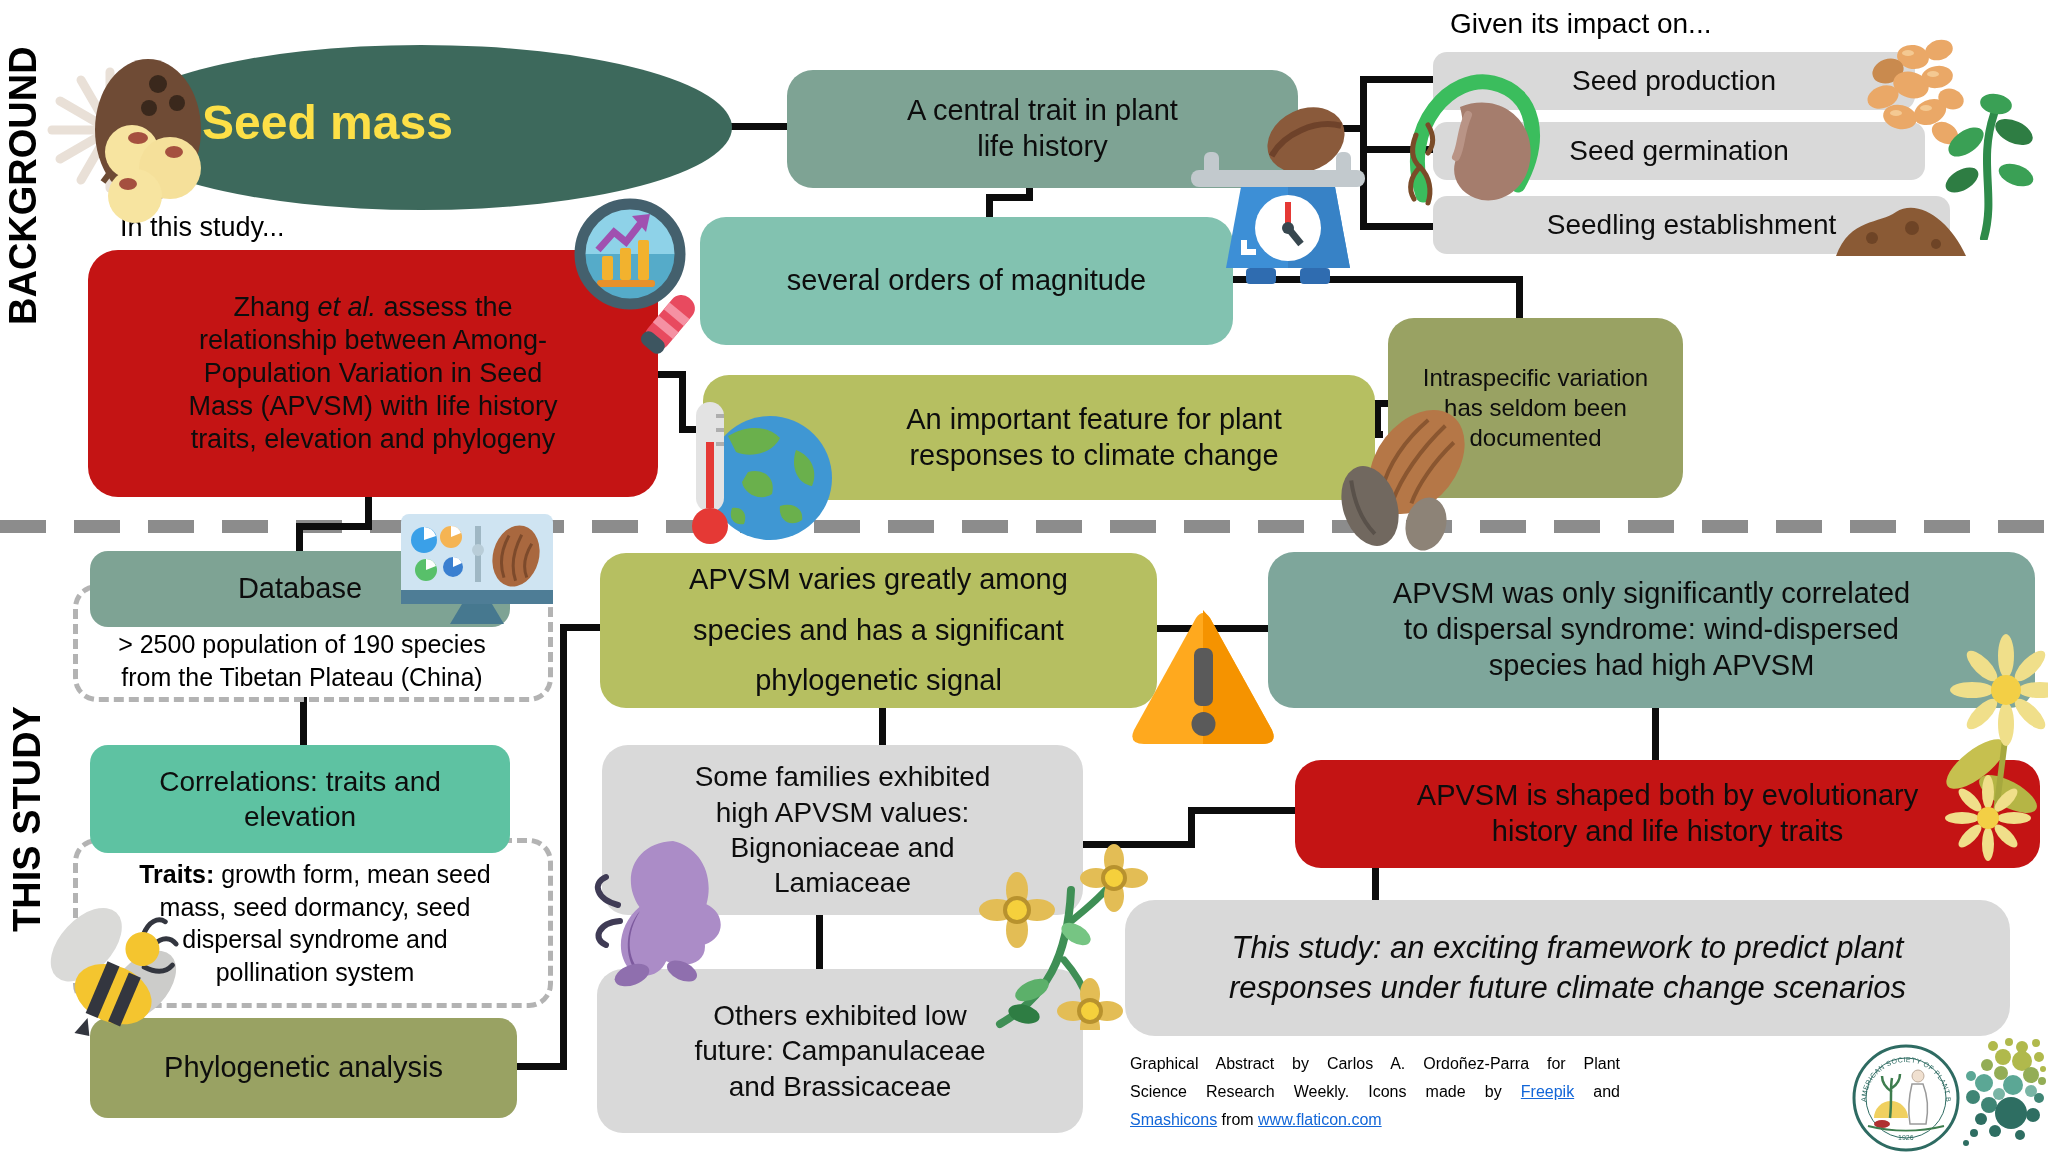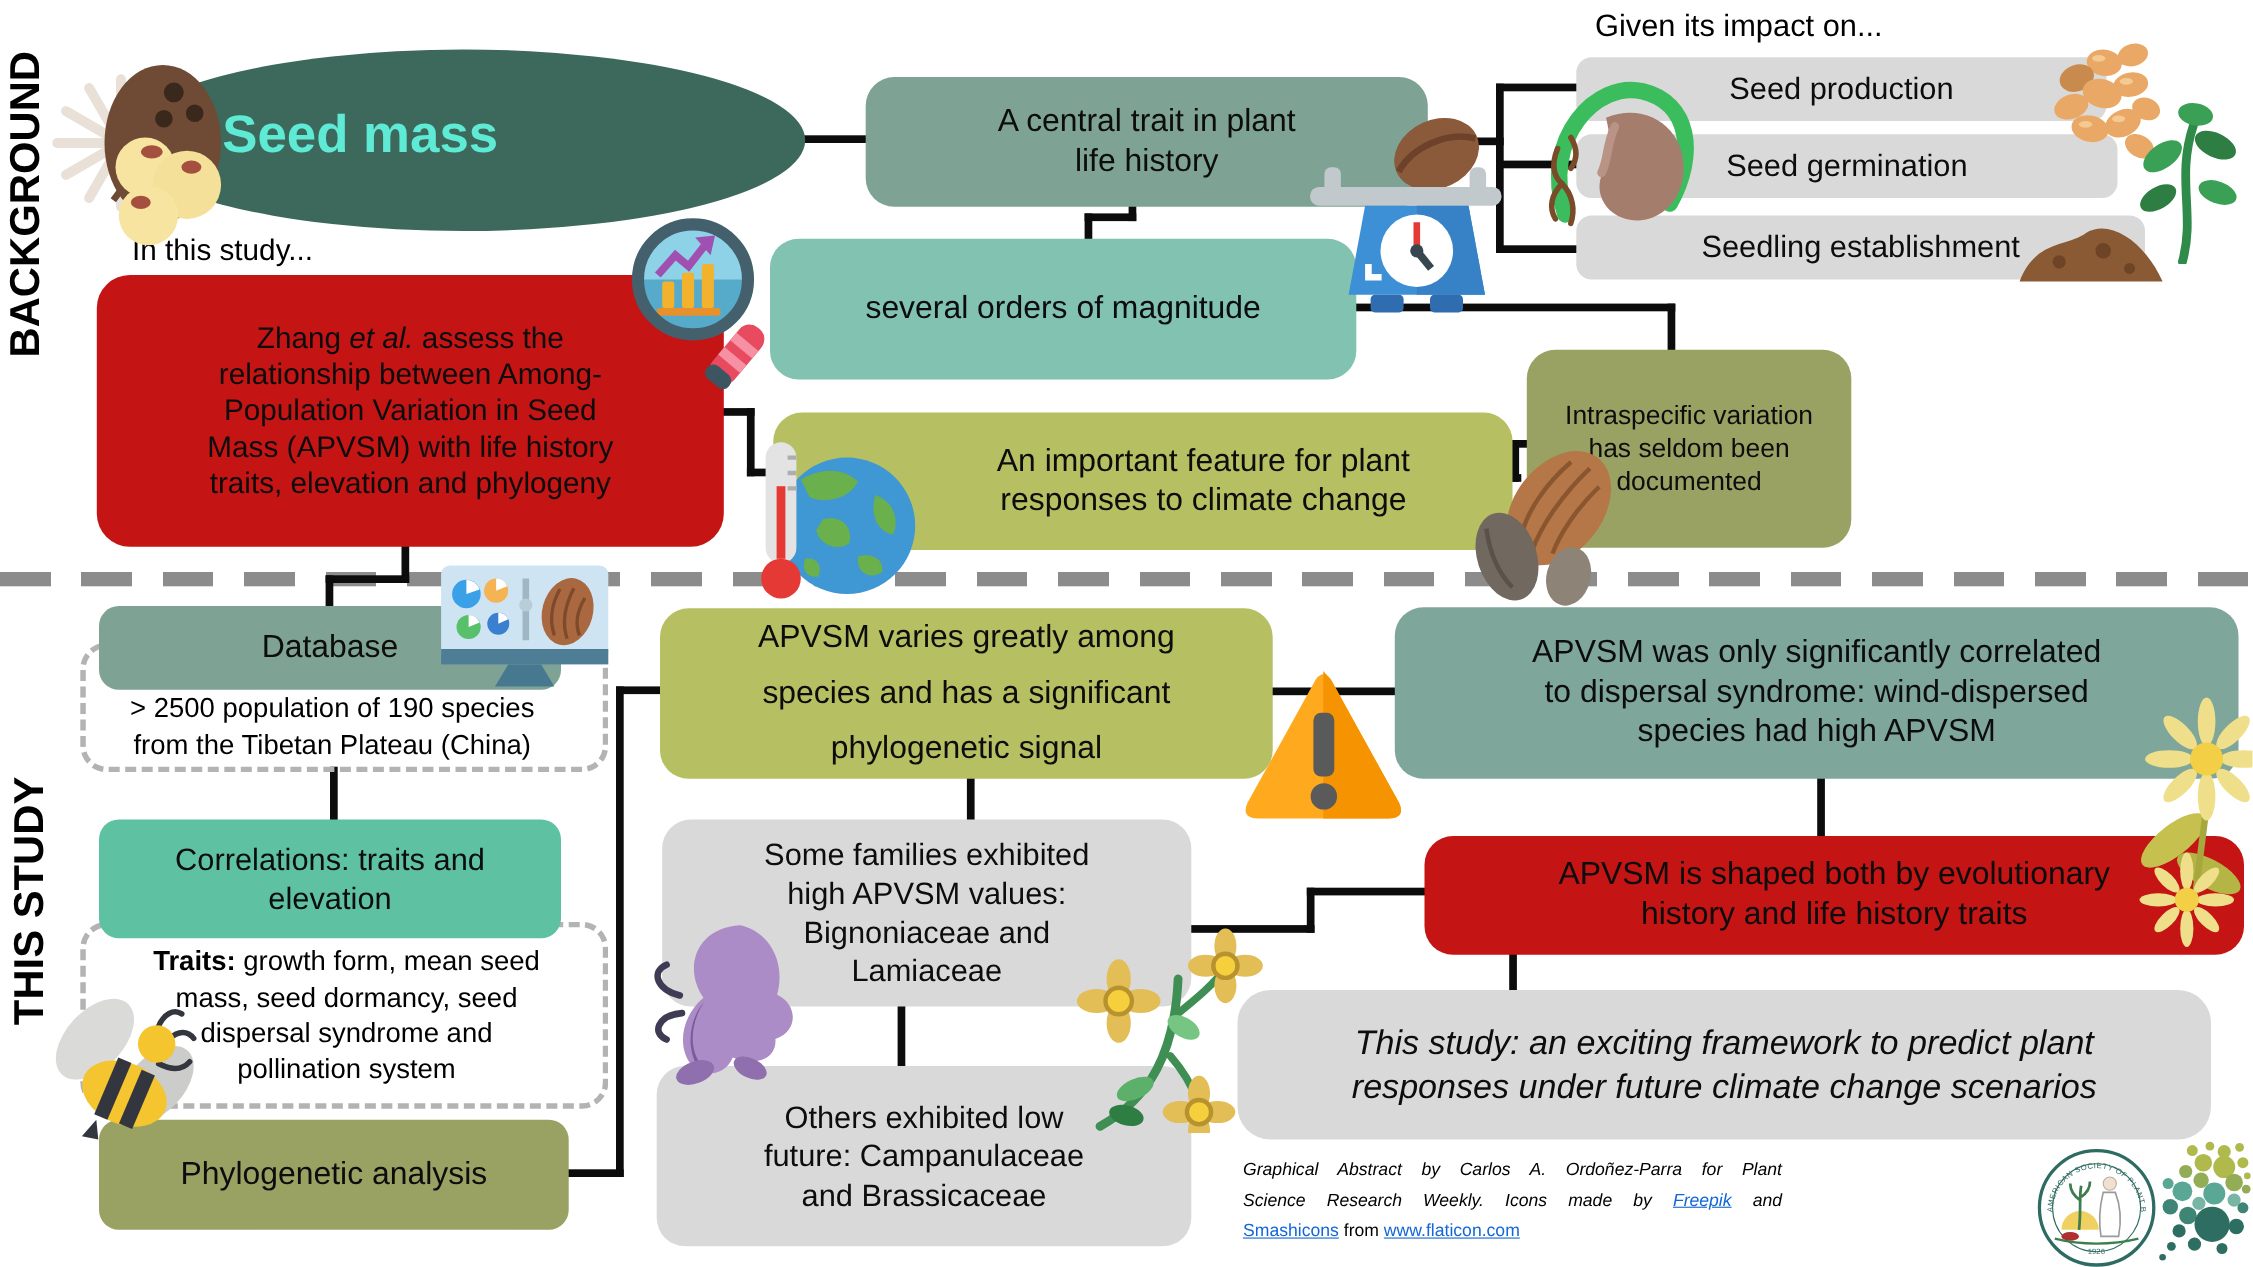--- a/index.html
+++ b/index.html
@@ -16,27 +16,27 @@
   .fs29{font-size:29px;line-height:1.24;} .fs31{font-size:31px;line-height:1.28;}
   .line{position:absolute;background:#0c0c0c;z-index:1;}
   .icon{position:absolute;z-index:3;}
   .dashedbox{position:absolute;border:5px dashed #b3b3b3;border-radius:24px;z-index:1;box-sizing:border-box;}
   .divider{position:absolute;left:0;top:520px;width:2048px;height:13px;z-index:0;
            background:repeating-linear-gradient(90deg,#8c8c8c 0 46px,rgba(0,0,0,0) 46px 74px);}
   .vlabel{position:absolute;z-index:2;font-weight:900;font-size:38px;letter-spacing:0px;color:#000;
           text-align:center;transform:rotate(-90deg);}
   .ellipse{position:absolute;left:110px;top:45px;width:622px;height:165px;border-radius:50%;
            background:#3d695c;z-index:2;}
-  .ellipse .title{position:absolute;left:92px;top:50px;font-size:48px;font-weight:bold;color:#5eead4;}
+  .ellipse .title{position:absolute;left:92px;top:50px;font-size:48px;font-weight:bold;color:#fde047;}
   .plain{position:absolute;z-index:2;color:#000;}
   .it{font-style:italic;}
   .bd{font-weight:bold;}
   a.lnk{color:#1266d8;text-decoration:underline;}
   .attr{position:absolute;left:1130px;top:1050px;width:490px;font-size:16px;line-height:1.75;z-index:2;color:#000;}
-  .attr .j{text-align:justify;text-align-last:justify;white-space:nowrap;font-style:italic;}
+  .attr .j{text-align:justify;text-align-last:justify;white-space:nowrap;}
 </style>
 </head>
 <body>
 
 <div id="canvas">
 
   <div class="divider"></div>
 
   <div class="vlabel" style="left:-104px;top:171px;width:260px;height:48px;">BACKGROUND</div>
   <div class="vlabel" style="left:-85px;top:795px;width:230px;height:48px;">THIS STUDY</div>

